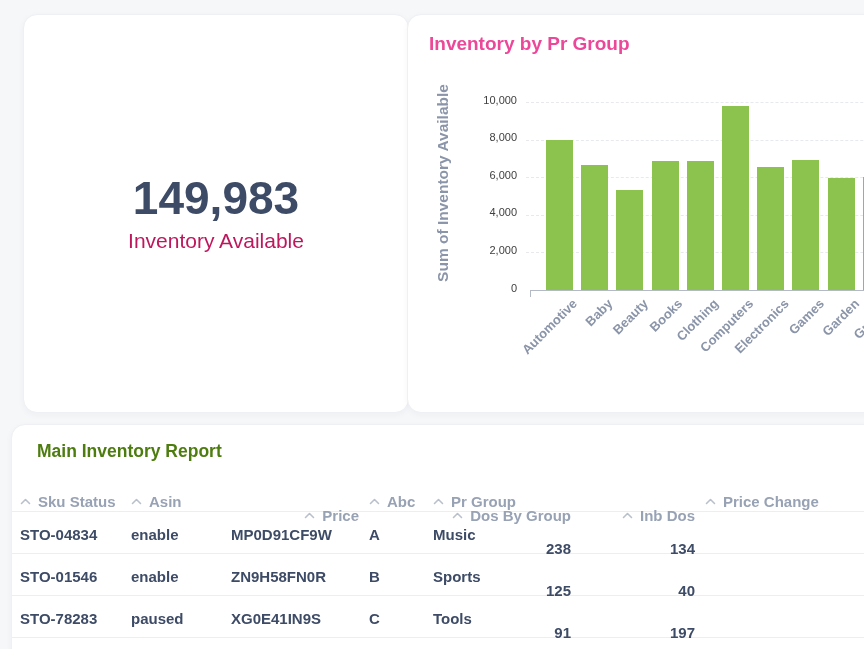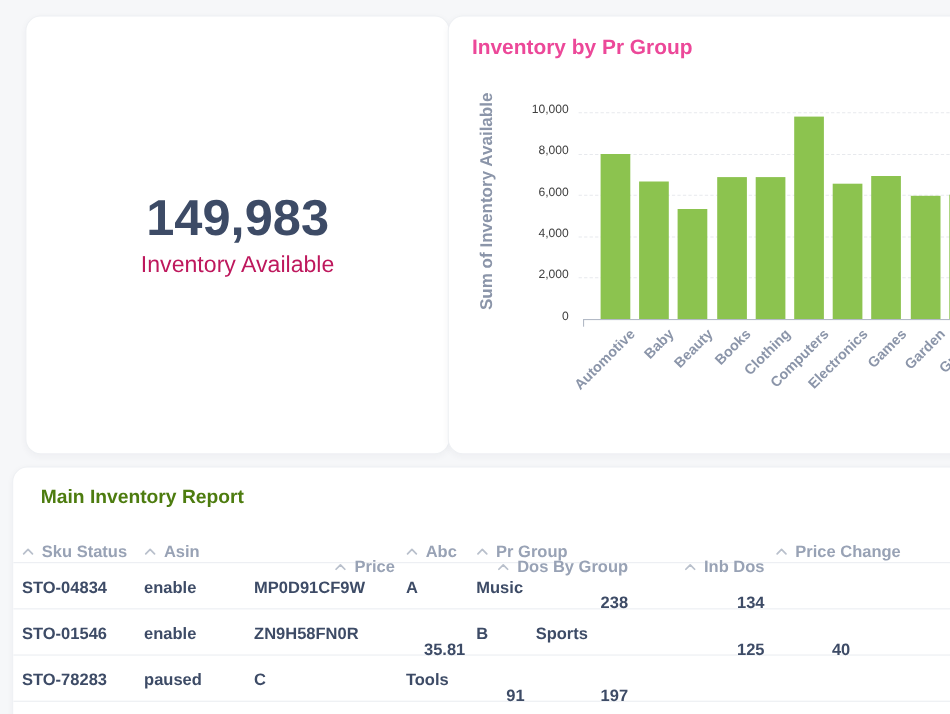--- a/index.html
+++ b/index.html
@@ -206,30 +206,30 @@
           <div class="dcell">A</div>
           <div class="dcell">Music</div>
           <div class="dcell al-right">238</div>
           <div class="dcell al-right">134</div>
           <div class="dcell"></div>
         </div>
         <div class="trow tbody-row">
           <div class="dcell">STO-01546</div>
           <div class="dcell">enable</div>
           <div class="dcell">ZN9H58FN0R</div>
-          <div class="dcell al-right">35.81</div>
           <div class="dcell">B</div>
           <div class="dcell">Sports</div>
           <div class="dcell al-right">125</div>
           <div class="dcell al-right">40</div>
           <div class="dcell"></div>
         </div>
         <div class="trow tbody-row">
           <div class="dcell">STO-78283</div>
           <div class="dcell">paused</div>
+          <div class="dcell">XG0E41IN9S</div>
           <div class="dcell">C</div>
           <div class="dcell">Tools</div>
           <div class="dcell al-right">91</div>
           <div class="dcell al-right">197</div>
           <div class="dcell"></div>
         </div>
       </div>
   </div>
 
 </div>

